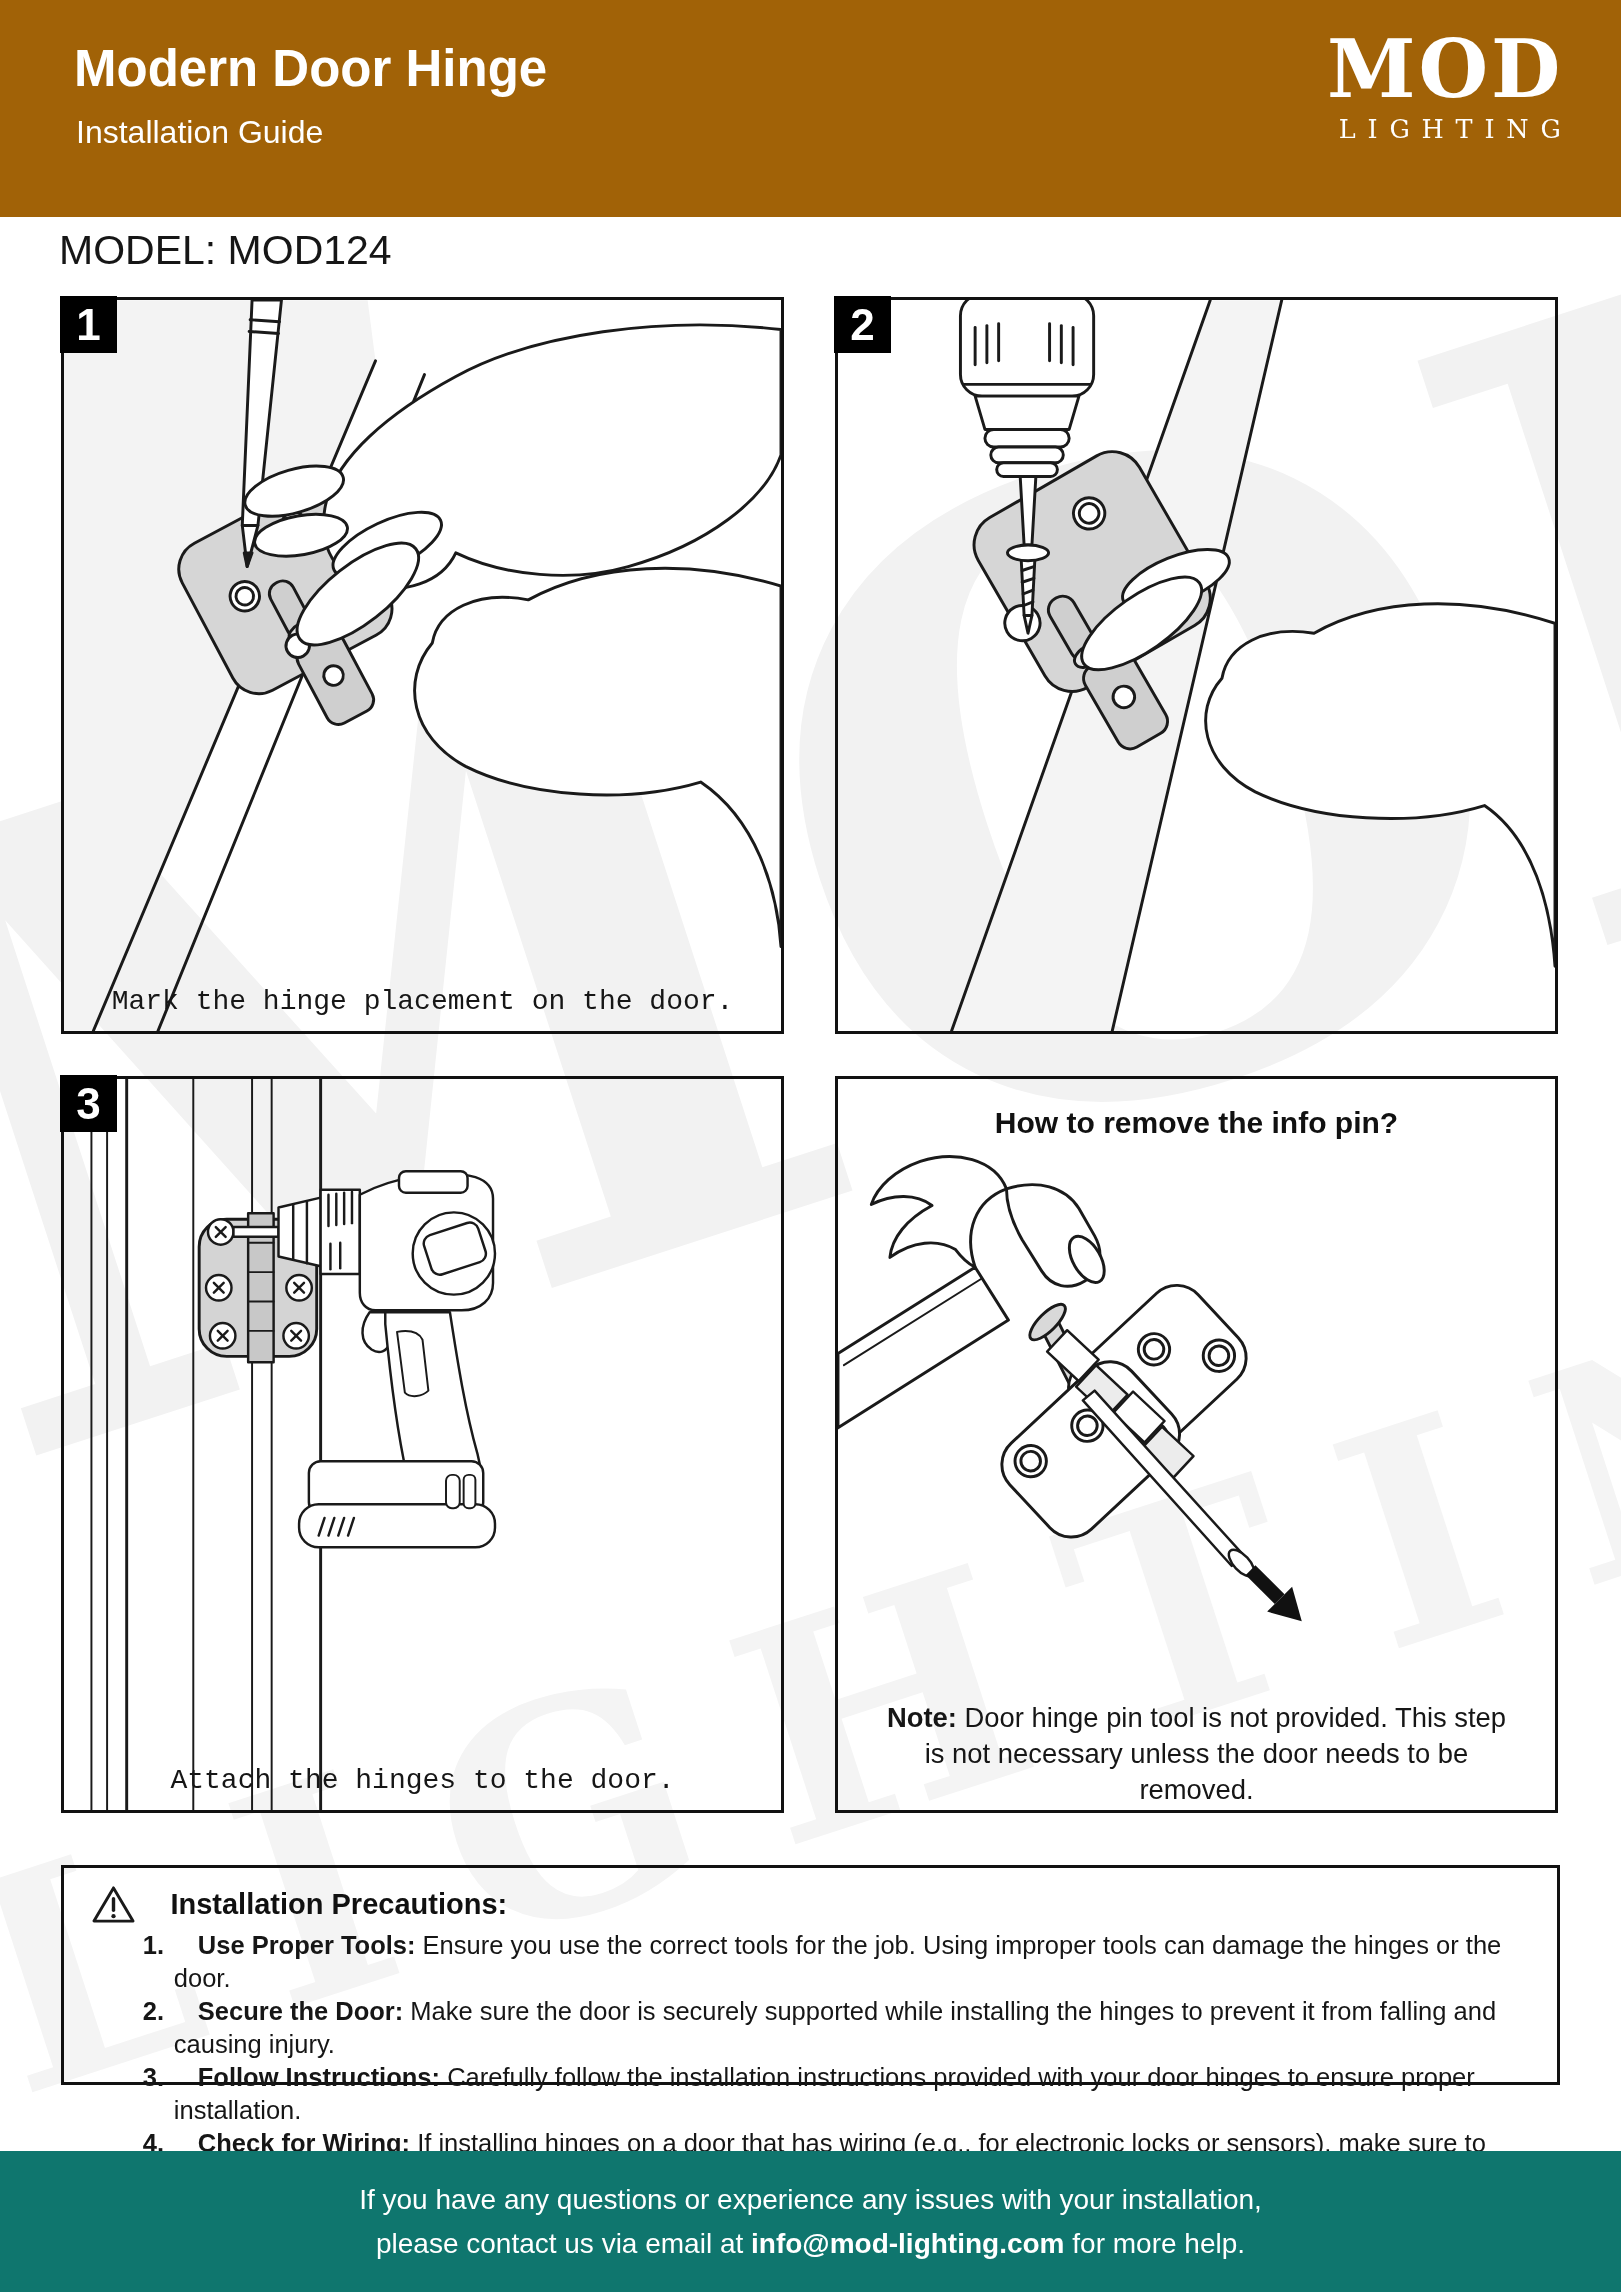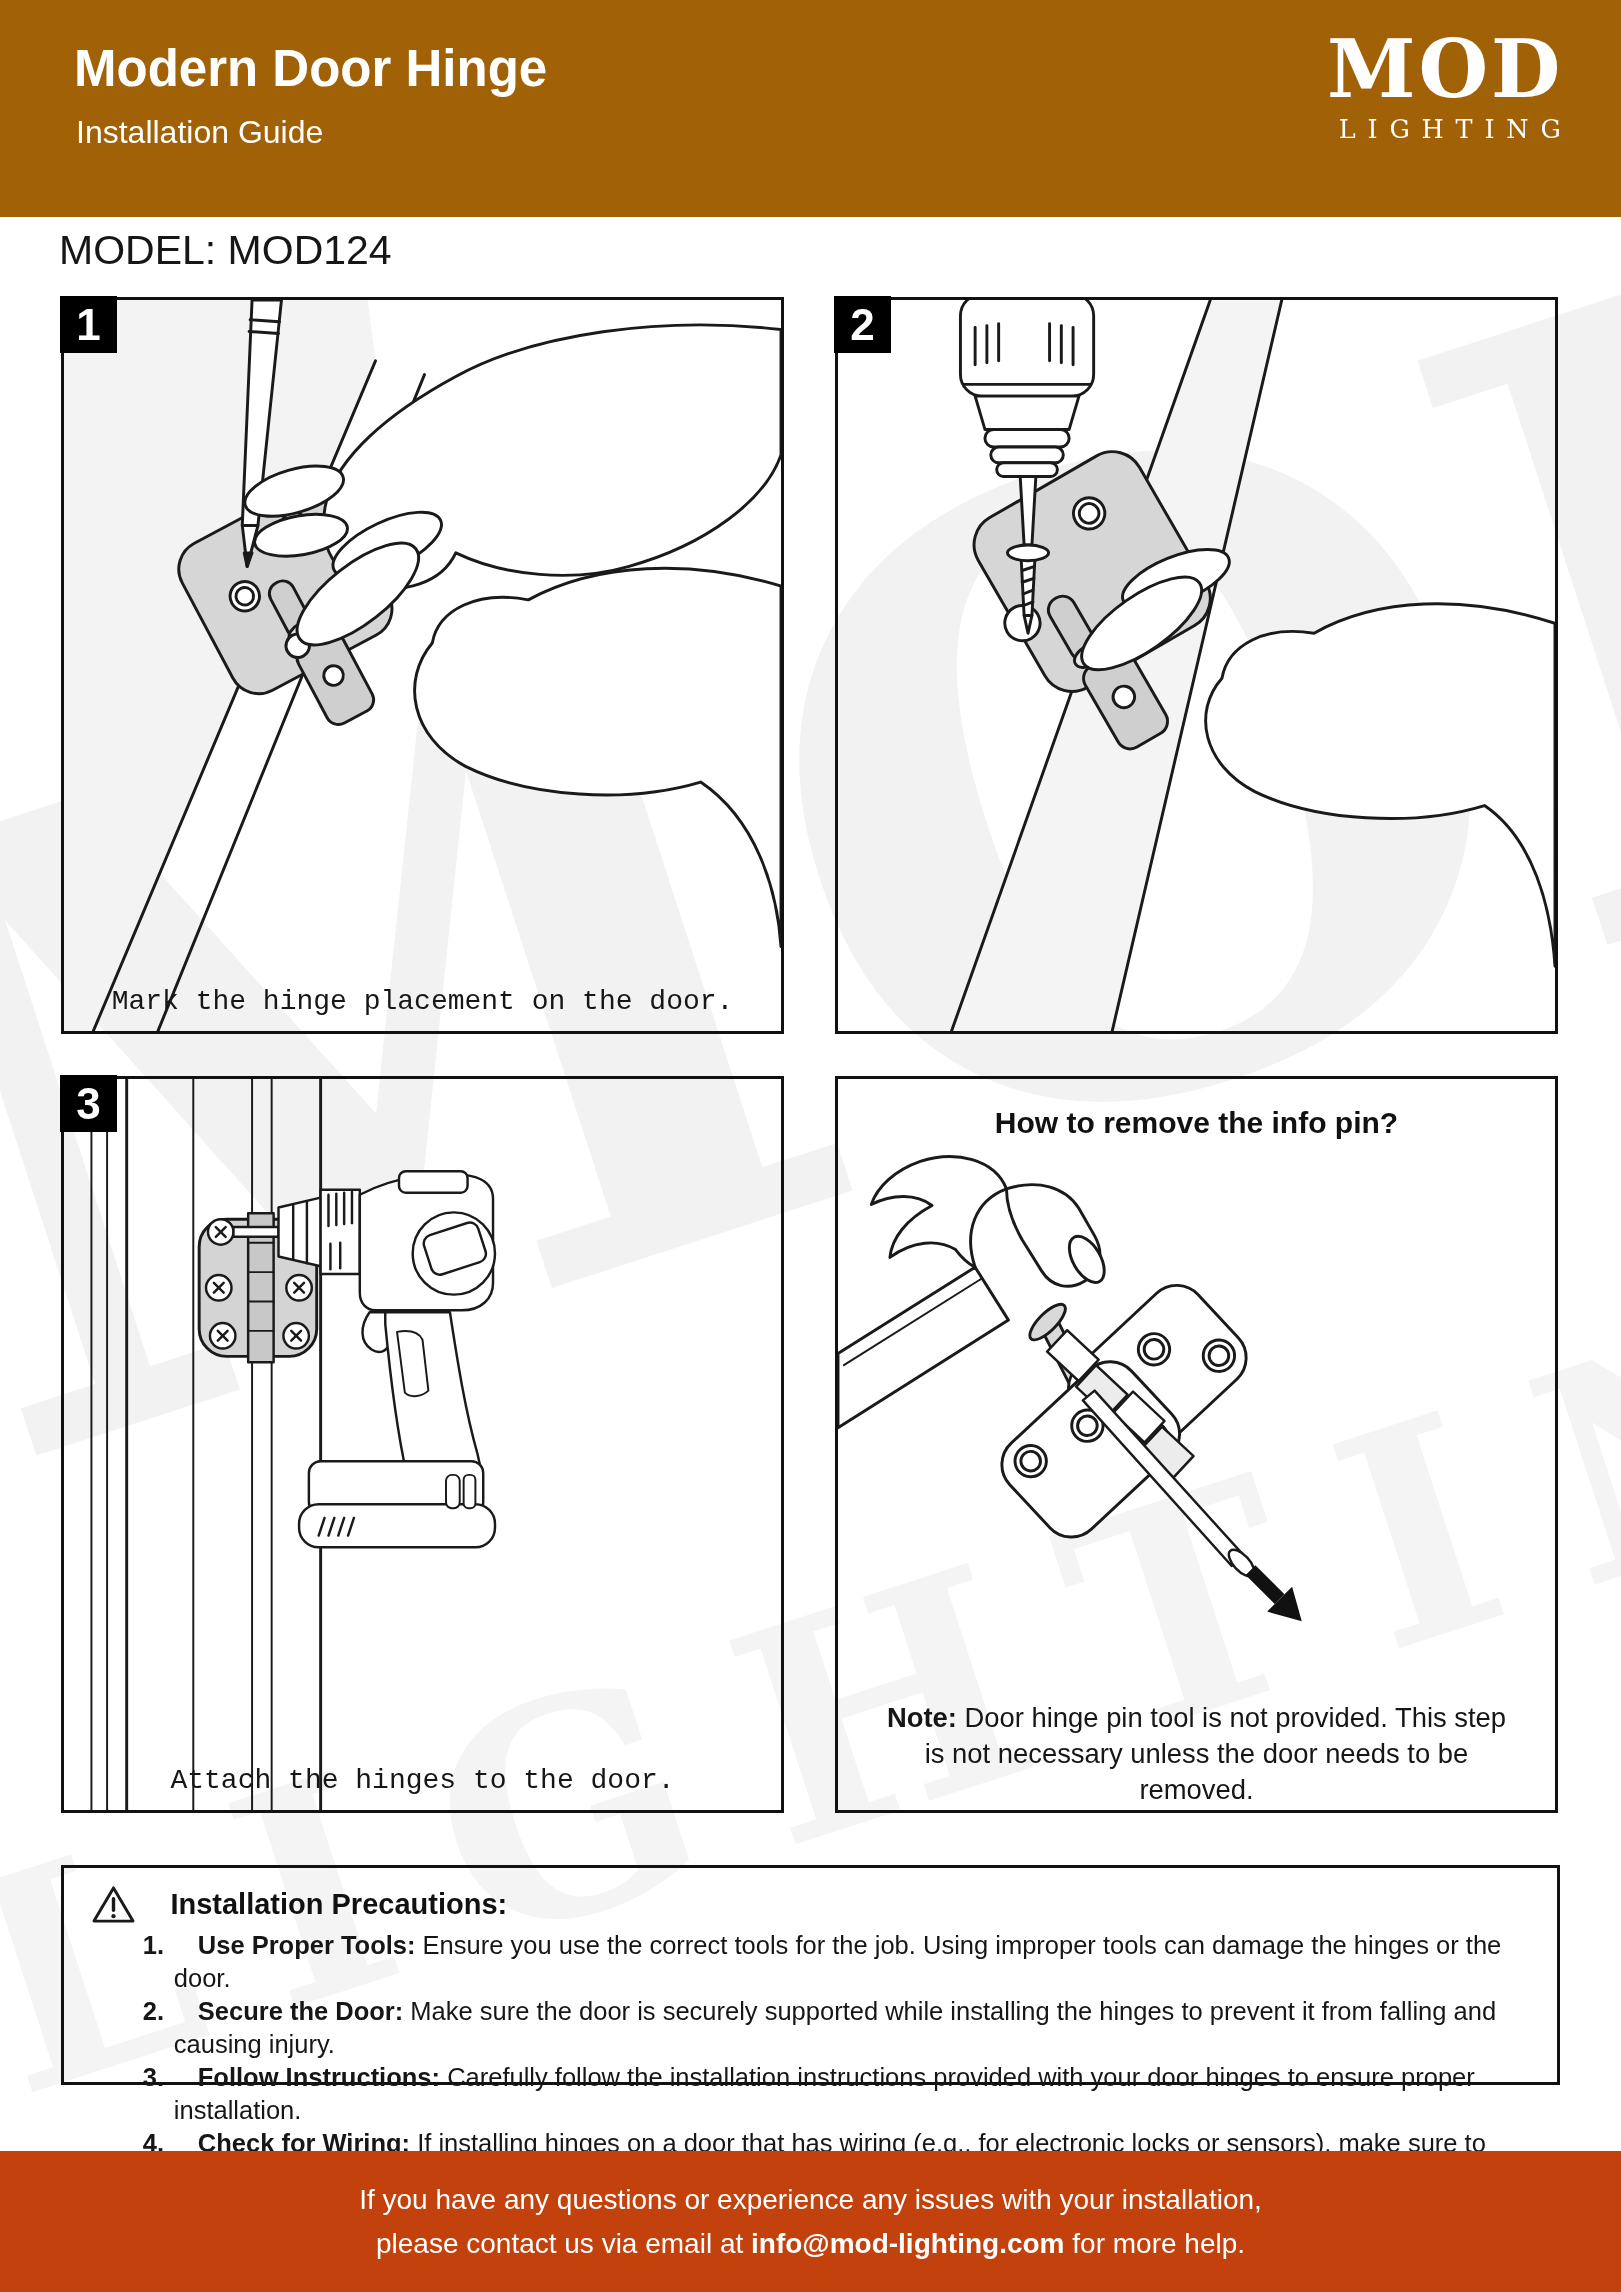--- a/index.html
+++ b/index.html
@@ -35,21 +35,21 @@
            line-height:36px;z-index:4;color:#161616;}
   .panel svg{position:absolute;left:0;top:0;z-index:1;}
   
   .prec{position:absolute;left:61px;top:1865px;width:1493px;height:214px;border:3.9px solid #111;z-index:2;}
   .prec-head{display:flex;align-items:center;gap:34px;margin:15.7px 0 3.9px 27.4px;}
   .prec-title{font-size:29px;font-weight:700;}
   .prec-item{display:flex;margin-left:65px;margin-right:25.5px;font-size:25.5px;line-height:33px;color:#161616;}
   .prec-num{font-weight:700;width:35px;text-align:right;flex:none;margin-right:9.8px;}
   .prec-body b{font-weight:700;margin-left:24px;}
   
-  .footer{position:absolute;left:0;top:2151px;width:1621px;height:141px;background:#c2410c;color:#fff;
+  .footer{position:absolute;left:0;top:2151px;width:1621px;height:141px;background:#0f766e;color:#fff;
           text-align:center;z-index:3;font-size:28px;line-height:44px;padding-top:26.5px;box-sizing:border-box;}
   .footer b{font-weight:700;}
 </style>
 </head>
 <body>
 
 <div class="page">
 
   <div class="wm wm1">MOD</div>
   <div class="wm wm2">LIGHTING</div>

